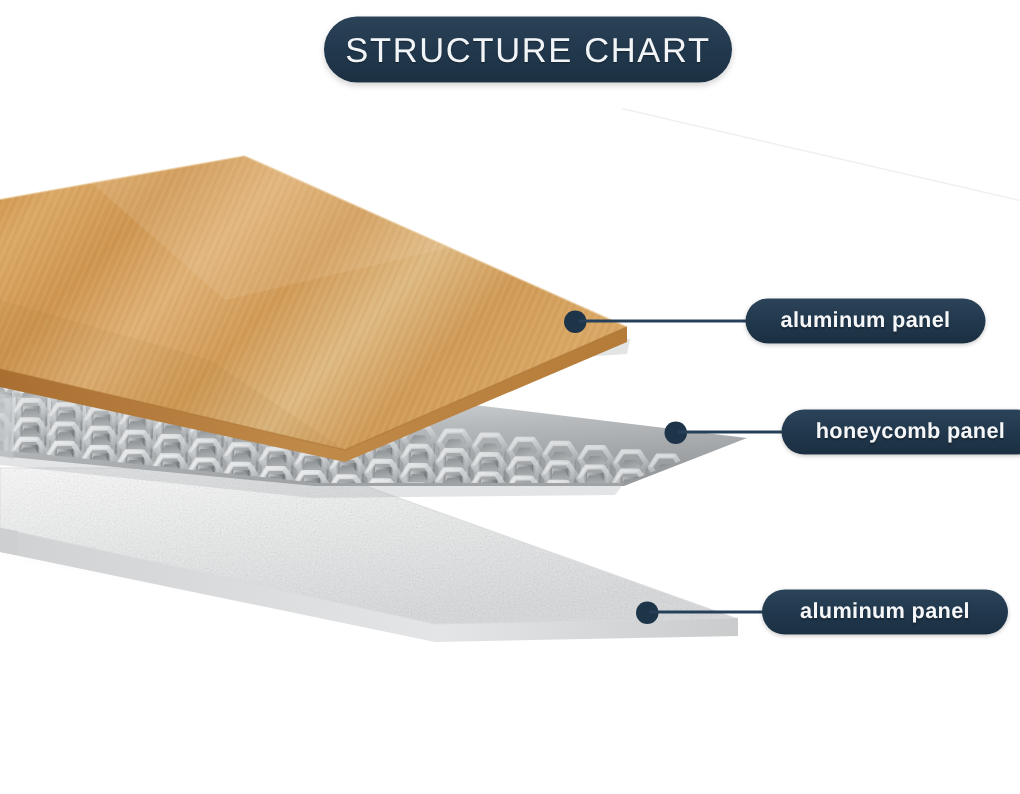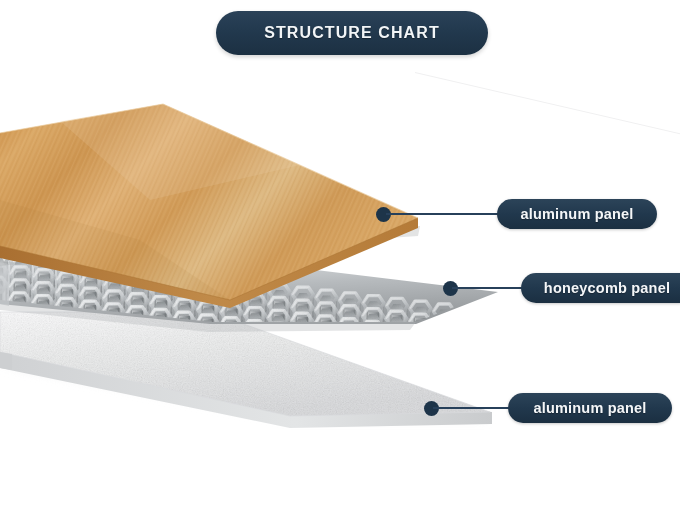--- a/index.html
+++ b/index.html
@@ -33,22 +33,22 @@
     height: 44px;
     border-radius: 22px;
     background: linear-gradient(180deg, #2b4258 0%, #22394e 45%, #1c3042 100%);
     box-shadow: 0 2px 4px rgba(0,0,0,0.18);
     display: flex;
     align-items: center;
     justify-content: center;
   }
   .title-pill .title-text {
     color: #f2f5f7;
-    font-size: 16px;
-    font-weight: 700;
+    font-size: 23px;
+    font-weight: 400;
     letter-spacing: 1.1px;
     font-family: "Liberation Sans", sans-serif;
     text-shadow: 0 1px 1px rgba(0,0,0,0.35);
     white-space: nowrap;
   }
 
   
   .callout {
     position: absolute;
     display: flex;

